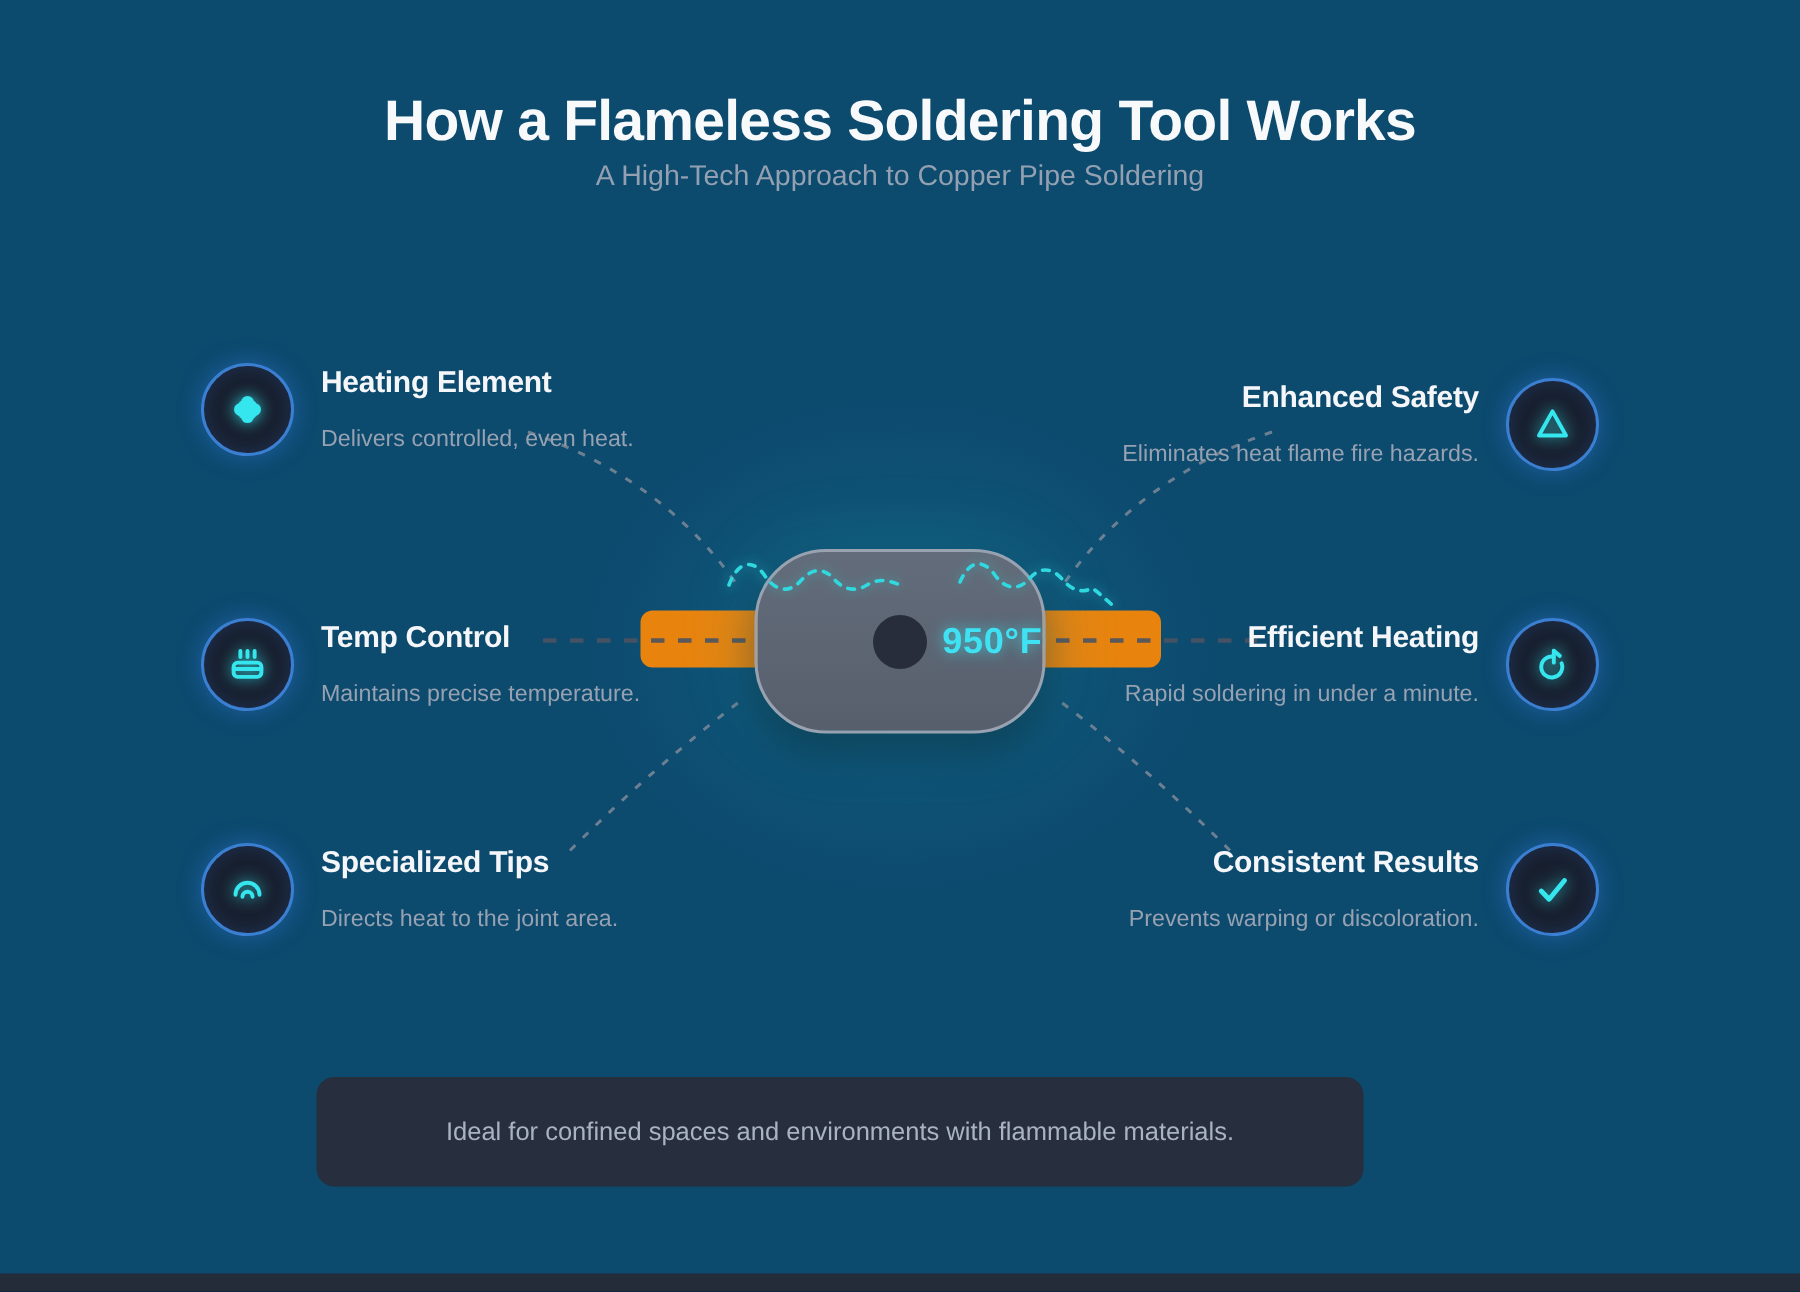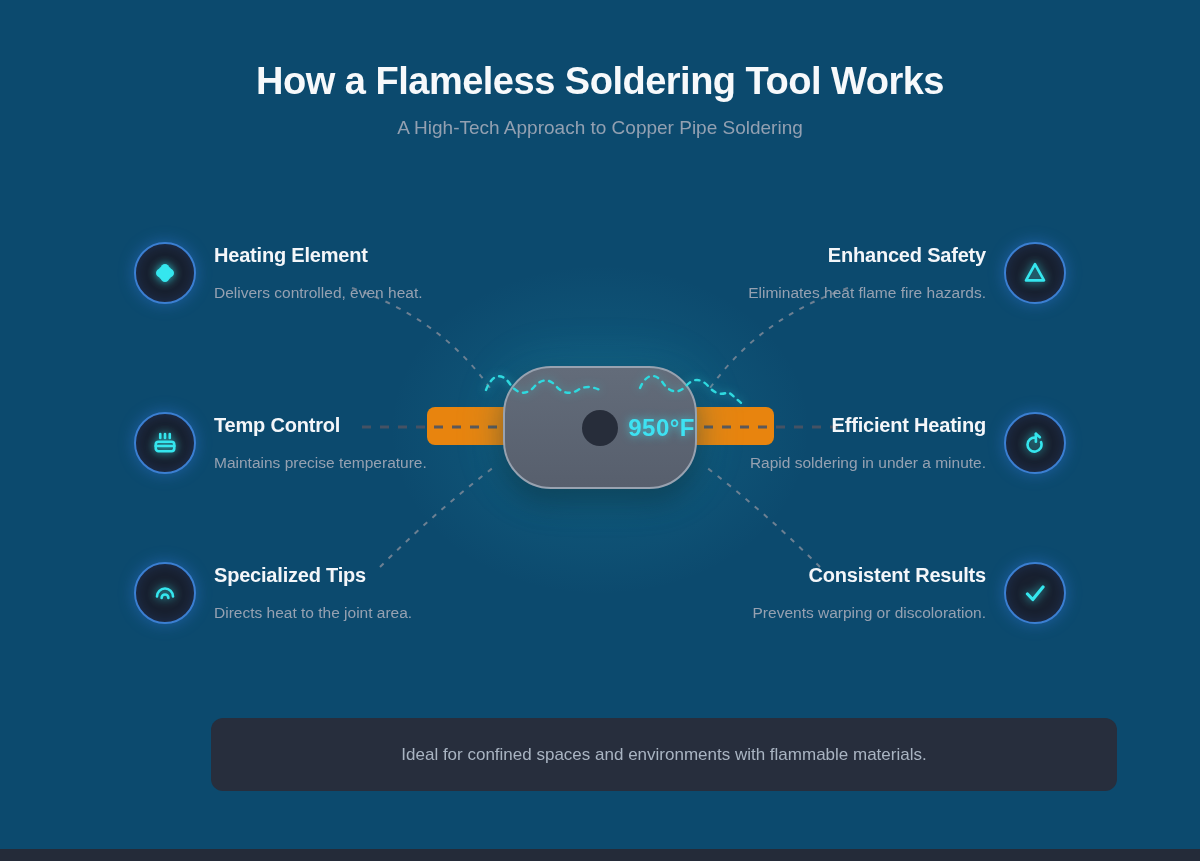--- a/index.html
+++ b/index.html
@@ -4,21 +4,21 @@
 <style>
   html,body{margin:0;padding:0;background:#10151f;}
   .canvas{
     position:relative;width:1200px;height:861px;overflow:hidden;
     background:#0c4a6e;
     font-family:"Liberation Sans","DejaVu Sans",sans-serif;
   }
   
   .header{position:absolute;top:60px;left:0;width:100%;text-align:center;z-index:6;}
   .title{font-size:38px;font-weight:800;color:#f7f9fb;letter-spacing:-0.5px;}
-  .subtitle{margin-top:14px;font-size:19px;font-weight:400;color:#93a0b1;}
+  .subtitle{margin-top:4px;font-size:19px;font-weight:400;color:#93a0b1;}
   
   .glow{
     position:absolute;left:320px;top:210px;width:560px;height:440px;z-index:0;
     background:radial-gradient(closest-side,rgba(42,170,195,.17),rgba(42,170,195,.06) 55%,transparent 75%);
     border-radius:50%;
   }
   
   svg.layer{position:absolute;left:0;top:0;width:1200px;height:861px;pointer-events:none;}
   .diagonals{z-index:1;}
   .hline{z-index:3;}
@@ -55,21 +55,21 @@
     display:flex;align-items:center;justify-content:center;
   }
   .icon-circle svg{width:30px;height:30px;filter:drop-shadow(0 0 5px rgba(53,230,238,.85));}
   .glyph-stroke{stroke:#35e6ee;stroke-width:2.1;fill:none;stroke-linecap:round;stroke-linejoin:round;}
   .glyph-fill{fill:#35e6ee;}
   .ftext{margin-top:12px;}
   .ftitle{font-size:20px;font-weight:700;color:#f4f6f9;line-height:26px;letter-spacing:-0.2px;}
   .fdesc{font-size:15.5px;color:#96a1b1;line-height:22px;margin-top:14px;}
   
   .banner{
-    position:absolute;left:211px;top:718px;width:906px;height:73px;z-index:6;
+    position:absolute;left:211px;top:718px;width:698px;height:73px;z-index:6;
     background:#272e3d;border-radius:12px;
     display:flex;align-items:center;justify-content:center;
   }
   .banner-text{font-size:17px;color:#a9b4c2;}
   .bottom-strip{position:absolute;left:0;top:849px;width:1200px;height:12px;background:#242b39;z-index:6;}
 </style>
 </head>
 <body>
 
 <div class="canvas">
@@ -154,21 +154,21 @@
           <path d="M9.3 15.9a2.7 2.7 0 0 1 5.4 0"></path>
         </g>
       </svg>
     </div>
     <div class="ftext">
       <div class="ftitle">Specialized Tips</div>
       <div class="fdesc">Directs heat to the joint area.</div>
     </div>
   </div>
 
-  <div class="feature right" style="top:230px">
+  <div class="feature right" style="top:240px">
     <div class="ftext">
       <div class="ftitle">Enhanced Safety</div>
       <div class="fdesc">Eliminates heat flame fire hazards.</div>
     </div>
     <div class="icon-circle">
       <svg viewBox="0 0 24 24">
         <path class="glyph-stroke" d="M12 5 L19.2 17.9 H4.8 Z"></path>
       </svg>
     </div>
   </div>

